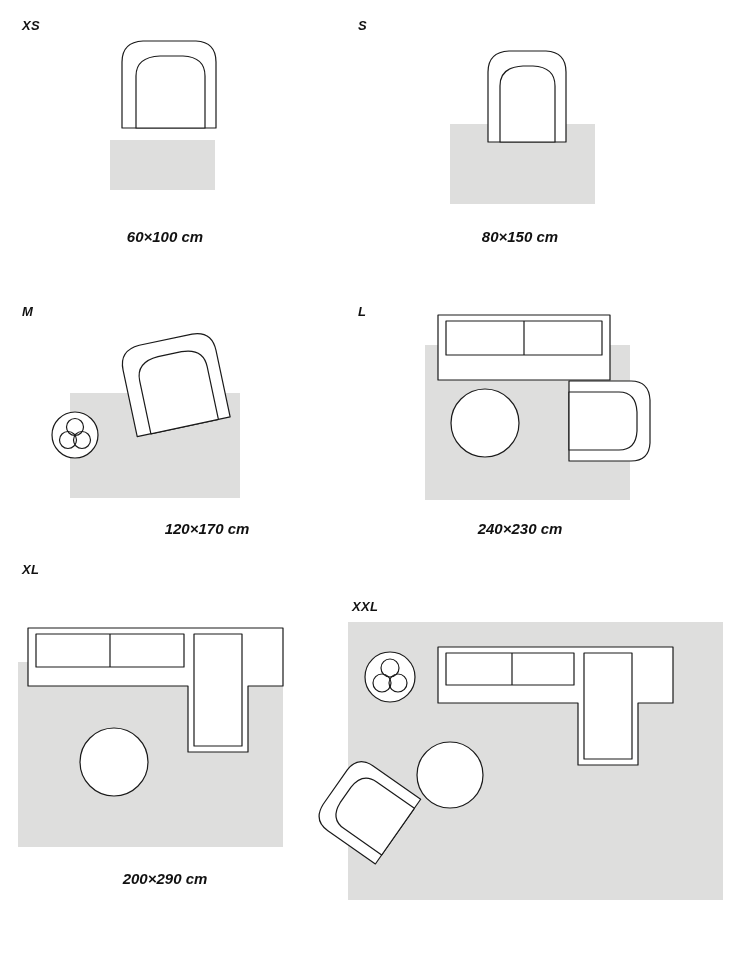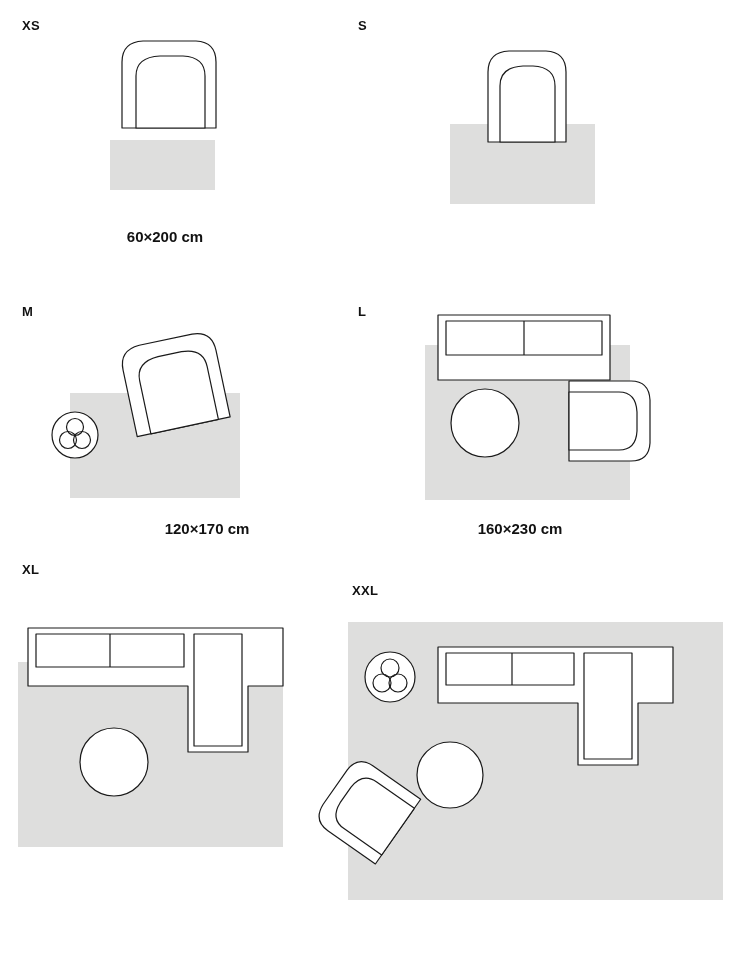--- a/index.html
+++ b/index.html
@@ -12,20 +12,21 @@
     height: 960px;
     font-family: "Liberation Sans", sans-serif;
     color: #1a1a1a;
     position: relative;
     overflow: hidden;
   }
   .sheet {
     position: relative;
     width: 730px;
     height: 854px;
+    font-style: italic;
   }
   .cell {
     position: absolute;
   }
   .size-label {
     font-size: 13px;
     font-weight: bold;
     letter-spacing: 0.3px;
     color: #111111;
     position: absolute;
@@ -73,34 +74,35 @@
     <div class="stage" style="left:0;top:0;width:365px;height:215px;">
       <div class="rug" style="left:110px;top:140px;width:105px;height:50px;"></div>
       <svg style="left:0;top:0;width:365px;height:215px;" viewBox="0 0 365 215">
 
         <path class="ln" d="M122,128 L122,62 Q122,42 143,41 L196,41 Q216,42 216,62 L216,128 Z"></path>
 
         <path class="ln" d="M136,128 L136,76 Q136,57 160,56 L183,56 Q205,57 205,76 L205,128 Z"></path>
       </svg>
     </div>
 
-    <div class="dim-label" style="left:0;top:228px;width:330px;">60×200 cm</div>
+    <div class="dim-label" style="left:0;top:228px;width:330px;">60×100 cm</div>
   </div>
 
   <div class="cell" style="left:340px;top:0;width:390px;height:270px;">
     <div class="size-label" style="left:18px;top:18px;">S</div>
 
     <div class="stage" style="left:0;top:0;width:390px;height:215px;">
       <div class="rug" style="left:110px;top:124px;width:145px;height:80px;"></div>
       <svg style="left:0;top:0;width:390px;height:215px;" viewBox="0 0 390 215">
         <path class="ln" d="M148,142 L148,72 Q148,52 169,51 L206,51 Q226,52 226,72 L226,142 Z"></path>
         <path class="ln" d="M160,142 L160,86 Q160,67 183,66 L193,66 Q215,67 215,86 L215,142 Z"></path>
       </svg>
     </div>
 
+    <div class="dim-label" style="left:0;top:228px;width:360px;">80×150 cm</div>
   </div>
 
   <div class="cell" style="left:0;top:288px;width:365px;height:285px;">
     <div class="size-label" style="left:22px;top:16px;">M</div>
 
     <div class="stage" style="left:0;top:0;width:365px;height:225px;">
       <div class="rug" style="left:70px;top:105px;width:170px;height:105px;"></div>
       <svg style="left:0;top:0;width:365px;height:225px;" viewBox="0 0 365 225">
 
         <g transform="rotate(-12 175 110)">
@@ -135,45 +137,46 @@
 
         <circle class="ln" cx="145" cy="135" r="34"></circle>
 
         <g transform="rotate(90 268 133)">
           <path class="ln" d="M228,172 L228,110 Q228,92 247,91 L290,91 Q308,92 308,110 L308,172 Z"></path>
           <path class="ln" d="M239,172 L239,122 Q239,105 259,104 L278,104 Q297,105 297,122 L297,172 Z"></path>
         </g>
       </svg>
     </div>
 
-    <div class="dim-label" style="left:0;top:232px;width:360px;">160×230 cm</div>
+    <div class="dim-label" style="left:0;top:232px;width:360px;">240×230 cm</div>
   </div>
 
   <div class="cell" style="left:0;top:552px;width:340px;height:380px;">
     <div class="size-label" style="left:22px;top:10px;">XL</div>
 
     <div class="stage" style="left:0;top:0;width:340px;height:310px;">
       <div class="rug" style="left:18px;top:110px;width:265px;height:185px;"></div>
       <svg style="left:0;top:0;width:340px;height:310px;" viewBox="0 0 340 310">
 
         <g>
           <path class="ln" d="M28,76 L283,76 L283,134 L248,134 L248,200 L188,200 L188,134 L28,134 Z"></path>
           <rect class="ln" x="36" y="82" width="148" height="33"></rect>
           <line class="ln-nofill" x1="110" y1="82" x2="110" y2="115"></line>
           <rect class="ln" x="194" y="82" width="48" height="112"></rect>
         </g>
 
         <circle class="ln" cx="114" cy="210" r="34"></circle>
       </svg>
     </div>
 
+    <div class="dim-label" style="left:0;top:318px;width:330px;">200×290 cm</div>
   </div>
 
   <div class="cell" style="left:310px;top:575px;width:420px;height:385px;">
-    <div class="size-label" style="left:42px;top:8px;">XXL</div>
+    <div class="size-label" style="left:42px;top:24px;">XXL</div>
 
     <div class="stage" style="left:0;top:0;width:420px;height:320px;">
       <div class="rug" style="left:38px;top:47px;width:375px;height:278px;"></div>
       <svg style="left:0;top:0;width:420px;height:320px;" viewBox="0 0 420 320">
 
         <g>
           <circle class="ln" cx="80" cy="102" r="25"></circle>
           <circle class="ln-nofill" cx="80" cy="93" r="9"></circle>
           <circle class="ln-nofill" cx="72" cy="108" r="9"></circle>
           <circle class="ln-nofill" cx="88" cy="108" r="9"></circle>

